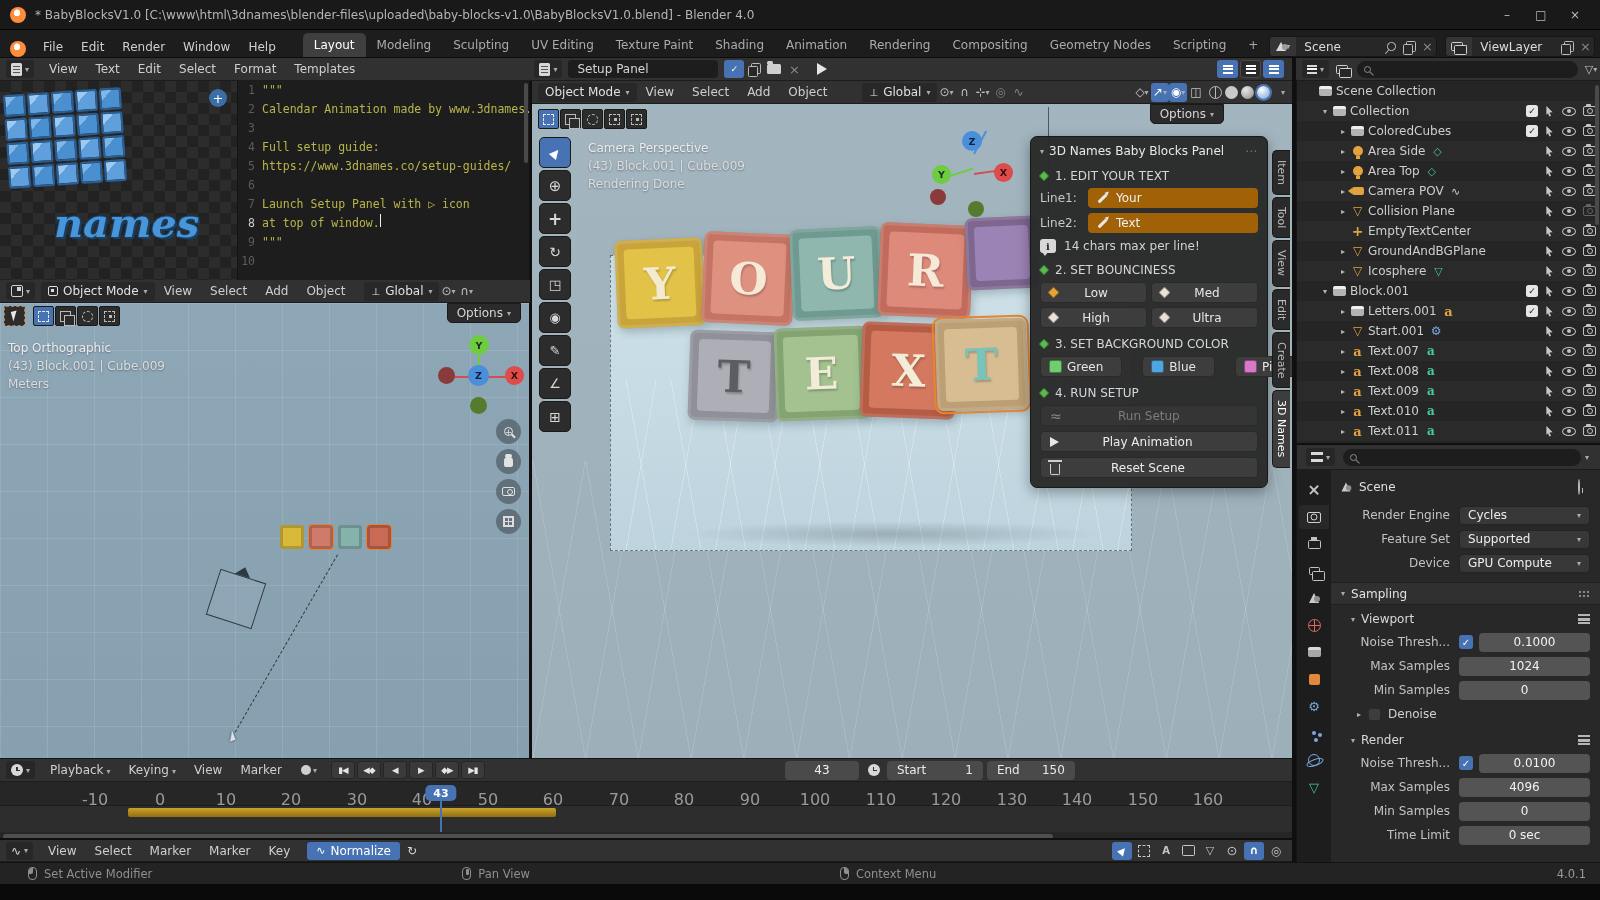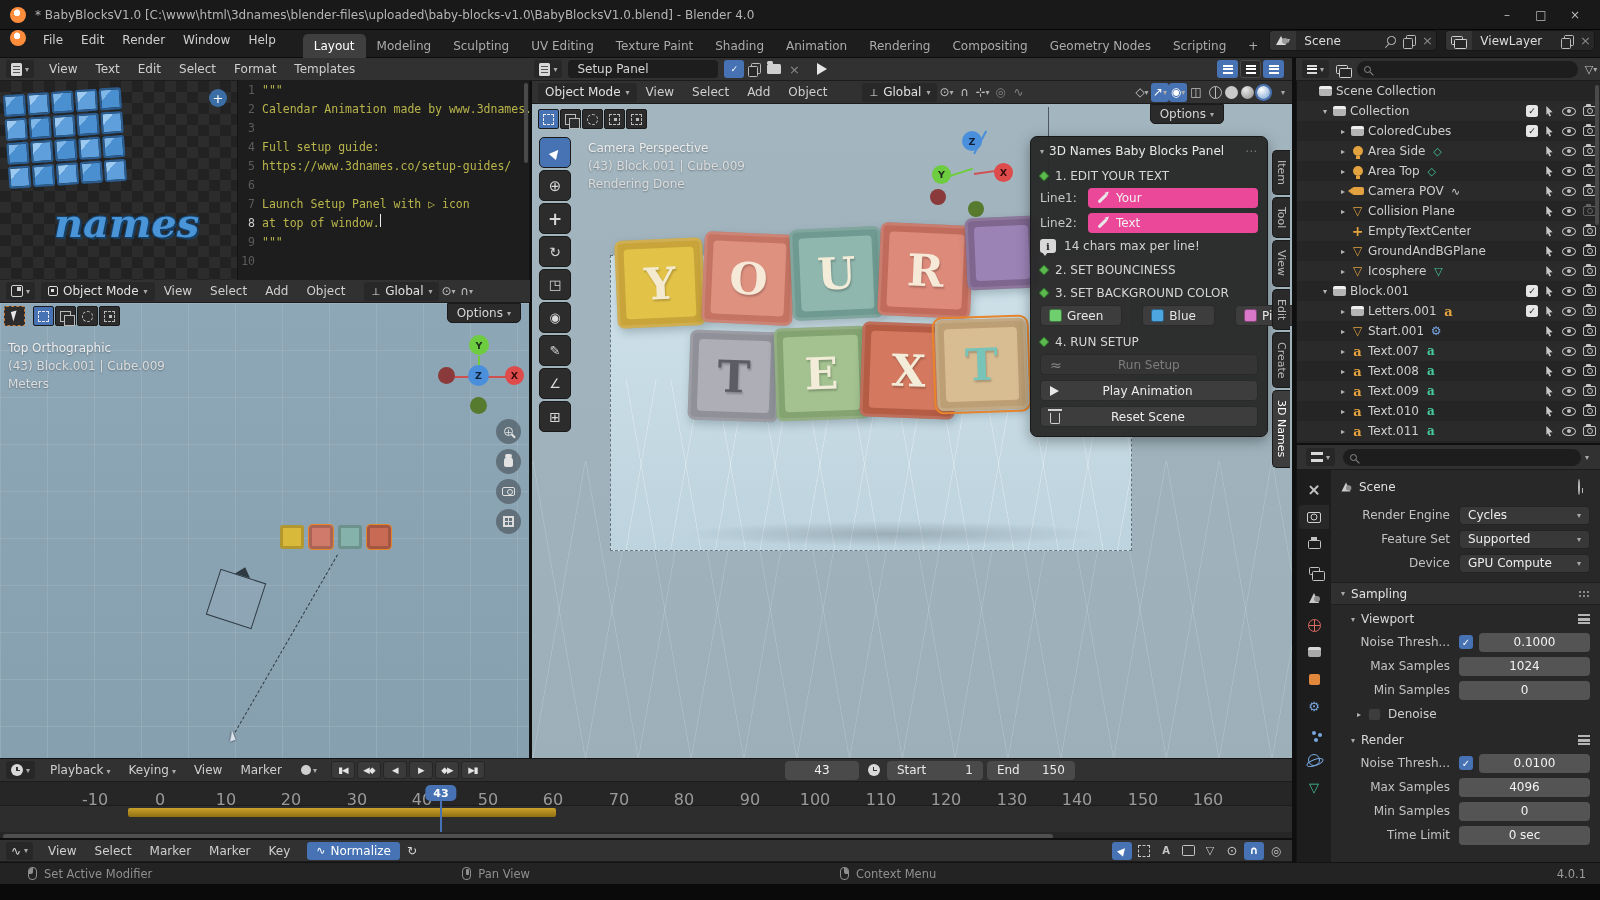--- a/index.html
+++ b/index.html
@@ -11,21 +11,21 @@
 .caret-solo{font-size:8px;color:#aaa}
 
 
 #titlebar{left:0;top:0;width:1600px;height:30px;background:#191919;display:flex;align-items:center;padding:0 10px;border-bottom:1px solid #060606}
 .blender-logo{width:16px;height:16px;border-radius:50%;background:radial-gradient(circle at 44% 36%,#fff 0 3.2px,#ff8d3c 3.4px 100%);margin-right:9px;flex:0 0 auto}
 #titlebar .ttl{color:#b5b5b5;font-size:12px;white-space:nowrap}
 .wctrls{margin-left:auto;display:flex;gap:4px}
 .wbtn{width:30px;height:22px;display:flex;align-items:center;justify-content:center;color:#bbb;font-size:12px;border-radius:3px}
 
 
-#topbar{left:0;top:30px;width:1600px;height:28px;background:#1d1d1d;display:flex;align-items:flex-start;border-bottom:1px solid #0d0d0d}
+#topbar{left:0;top:30px;width:1600px;height:28px;background:#1d1d1d;display:flex;align-items:flex-end;border-bottom:1px solid #0d0d0d}
 #topbar .applogo{margin:0 8px 0 10px}
 .menu-item{padding:3px 9px;border-radius:3px;color:#cfcfcf;white-space:nowrap}
 .ws-tabs{display:flex;align-items:flex-end;height:28px;margin-left:18px}
 .ws-tab{padding:5px 11px;color:#ababab;border-radius:5px 5px 0 0;white-space:nowrap}
 .ws-tab.active{background:#3f3f3f;color:#fff}
 .topbar-right{margin-left:auto;display:flex;gap:8px;margin-right:8px}
 .idblock{display:flex;align-items:center;background:#272727;border:1px solid #161616;border-radius:4px;height:21px;overflow:hidden}
 .idblock .lead{width:26px;height:100%;background:#353535;display:flex;align-items:center;justify-content:center}
 .idblock .nm{padding:0 8px;min-width:86px;color:#ddd}
 .mini-ic{display:inline-flex;align-items:center;justify-content:center;width:18px;height:100%;color:#9a9a9a}
@@ -160,21 +160,21 @@
 .sball.rd{background:radial-gradient(circle at 35% 30%,#fff,#6d9dd1);box-shadow:0 0 0 2px #4772b3}
 
 
 #bpanel{position:absolute;left:498px;top:55px;width:238px;background:rgba(41,41,41,.97);border:1px solid #191919;border-radius:7px;padding:7px 9px 9px;box-shadow:0 4px 14px rgba(0,0,0,.35);display:flex;flex-direction:column;gap:5px}
 #bpanel .phdr{display:flex;align-items:center;gap:5px;color:#e8e8e8;font-size:12px;padding-bottom:2px}
 .dots3{margin-left:auto;color:#777;letter-spacing:1px}
 .psect{display:flex;align-items:center;gap:7px;color:#d6d6d6;margin-top:4px}
 .gdiamond{width:8px;height:8px;background:#5cb84f;border:1px solid #2e6e28;transform:rotate(45deg);border-radius:1.5px;flex:0 0 auto}
 .prow{display:flex;align-items:center;gap:6px}
 .prow .plab{width:42px;color:#c8c8c8}
-.pfield{flex:1;height:20px;background:#ec4899;border-radius:4px;display:flex;align-items:center;gap:8px;padding:0 9px;color:#f0f0f0}
+.pfield{flex:1;height:20px;background:#a16207;border-radius:4px;display:flex;align-items:center;gap:8px;padding:0 9px;color:#f0f0f0}
 .i-pencil{width:11px;height:3px;background:#e8e8e8;border-radius:1px;transform:rotate(-45deg);position:relative;flex:0 0 auto}
 .i-pencil::after{content:"";position:absolute;right:-4px;top:-1px;border-left:4px solid #e8e8e8;border-top:2.5px solid transparent;border-bottom:2.5px solid transparent}
 .inforow{display:flex;align-items:center;gap:8px;color:#d2d2d2;margin:1px 0}
 .i-info{width:16px;height:14px;background:#d8d8d8;border-radius:3px;display:flex;align-items:center;justify-content:center;position:relative;flex:0 0 auto}
 .i-info::after{content:"i";font-family:"DejaVu Serif",serif;font-weight:bold;font-size:10px;color:#2a2a2a}
 .i-info::before{content:"";position:absolute;left:2px;bottom:-3px;border-left:3px solid transparent;border-right:3px solid transparent;border-top:4px solid #d8d8d8}
 .btngrid{display:grid;grid-template-columns:1fr 1fr;gap:4px}
 .pbtn{height:21px;background:#3d3d3d;border:1px solid #2a2a2a;border-radius:4px;display:flex;align-items:center;padding:0 8px;color:#e6e6e6}
 .pbtn .dmd{width:9px;height:9px;transform:rotate(45deg);border-radius:1.5px;border:1px solid rgba(0,0,0,.4);margin-right:6px;flex:0 0 auto}
 .pbtn .blabel{flex:1;text-align:center;margin-right:10px}
@@ -827,20 +827,39 @@
           </span>
       </div>
       <div class="inforow">
           <span class="i-info"></span>
           <span>14 chars max per line!</span>
         </div>
       <div class="psect">
           <span class="gdiamond"></span>
           <span>2. SET BOUNCINESS</span>
         </div>
+      <div class="btngrid">
+
+      <span class="pbtn">
+            <span class="dmd" style="background: rgb(230, 163, 60);"></span>
+            <span class="blabel">Low</span>
+          </span>
+          <span class="pbtn">
+            <span class="dmd" style="background: rgb(232, 226, 212);"></span>
+            <span class="blabel">Med</span>
+          </span>
+          <span class="pbtn">
+            <span class="dmd" style="background: rgb(232, 226, 212);"></span>
+            <span class="blabel">High</span>
+          </span>
+          <span class="pbtn">
+            <span class="dmd" style="background: rgb(232, 226, 212);"></span>
+            <span class="blabel">Ultra</span>
+          </span>
+        </div>
       <div class="psect">
           <span class="gdiamond"></span>
           <span>3. SET BACKGROUND COLOR</span>
         </div>
       <div class="colorgrid">
 
       <span class="pbtn">
             <span class="swatch" style="background: rgb(111, 207, 111);"></span>
             <span class="blabel">Green</span>
           </span>

